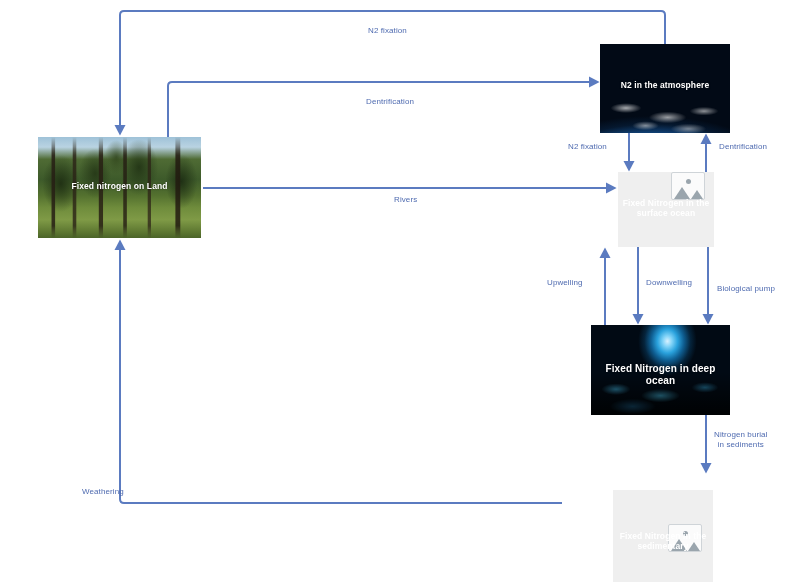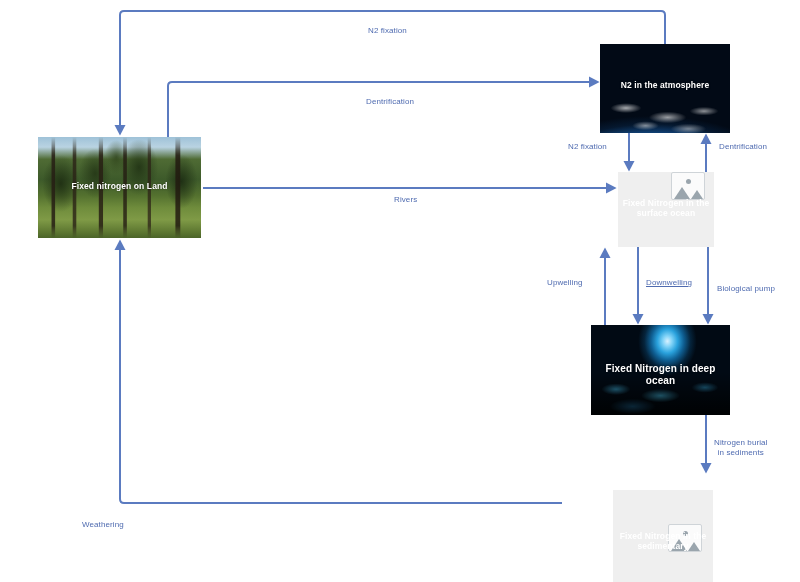--- a/index.html
+++ b/index.html
@@ -262,22 +262,22 @@
   <div class="elabel" style="left:366px; top:97px;">Dentrification</div>
 
   <div class="elabel" style="left:394px; top:195px;">Rivers</div>
 
   <div class="elabel" style="left:568px; top:142px;">N2 fixation</div>
 
   <div class="elabel" style="left:719px; top:142px;">Dentrification</div>
 
   <div class="elabel" style="left:547px; top:278px;">Upwelling</div>
 
-  <div class="elabel" style="left:646px; top:278px;text-decoration:underline;">Downwelling</div>
+  <div class="elabel" style="left:646px; top:278px;">Downwelling</div>
 
   <div class="elabel" style="left:717px; top:284px;">Biological pump</div>
 
-  <div class="elabel ctr" style="left:714px; top:430px;margin-top:8px;">Nitrogen burial
+  <div class="elabel ctr" style="left:714px; top:430px;">Nitrogen burial
 in sediments</div>
 
-  <div class="elabel" style="left:82px; top:520px;">Weathering</div>
+  <div class="elabel" style="left:82px; top:487px;">Weathering</div>
 
 </div>
 
 </body></html>

